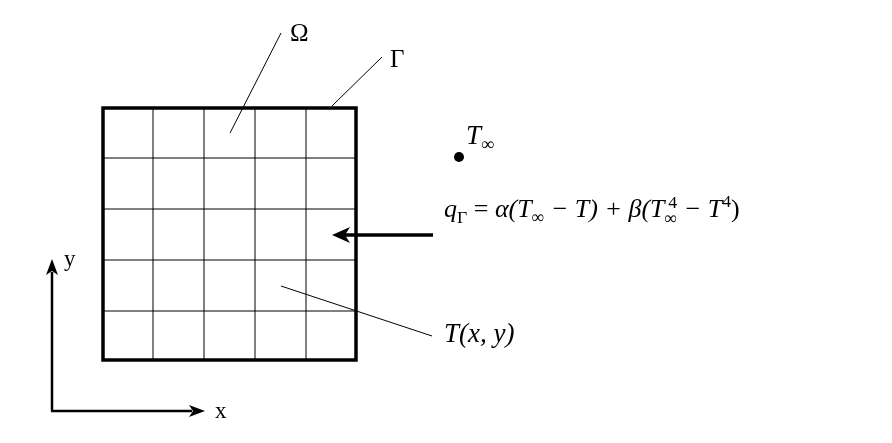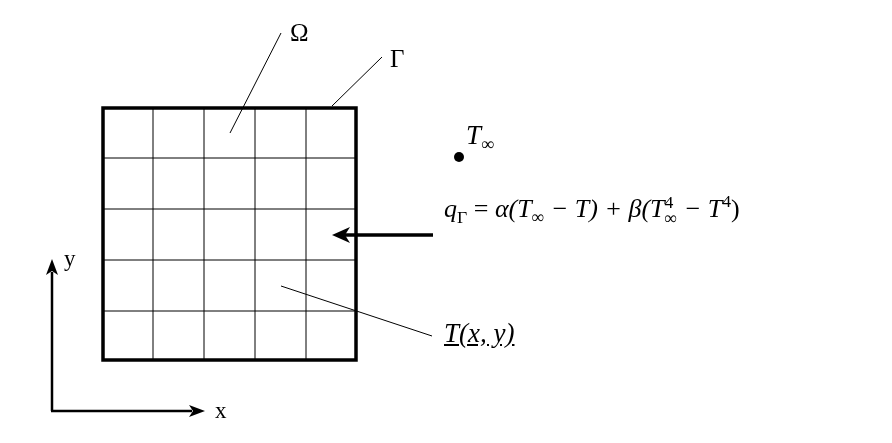--- a/index.html
+++ b/index.html
@@ -49,20 +49,20 @@
   </g>
 </svg>
 
 <div class="lbl" style="left:290px;top:20px;font-size:25px;">Ω</div>
 <div class="lbl" style="left:390px;top:46px;font-size:25px;">Γ</div>
 
 <div class="lbl math" style="left:466px;top:122px;font-size:27px;">
   <span>T</span><sub class="up">∞</sub>
 </div>
 
-<div class="lbl math" style="left:444px;top:195px;font-size:26px;">
+<div class="lbl math" style="left:444px;top:195px;font-size:26px;text-align:right;">
   <span>q</span><sub class="up">Γ</sub><span class="up"> = </span><span>α</span><span>(T</span><sub class="up">∞</sub><span> − T) + </span><span>β</span><span>(T</span><span style="display:inline-block;vertical-align:middle;line-height:0.9;font-size:0.68em;font-style:normal;"><span style="display:block;">4</span><span style="display:block;">∞</span></span><span> − T</span><sup class="up">4</sup><span class="up">)</span>
 </div>
 
-<div class="lbl math" style="left:444px;top:320px;font-size:27px;text-decoration:underline;">T(x, y)</div>
+<div class="lbl math" style="left:444px;top:320px;font-size:27px;">T(x, y)</div>
 
 <div class="lbl" style="left:64px;top:247px;font-size:23px;">y</div>
 <div class="lbl" style="left:215px;top:399px;font-size:23px;">x</div>
 
 </body></html>

